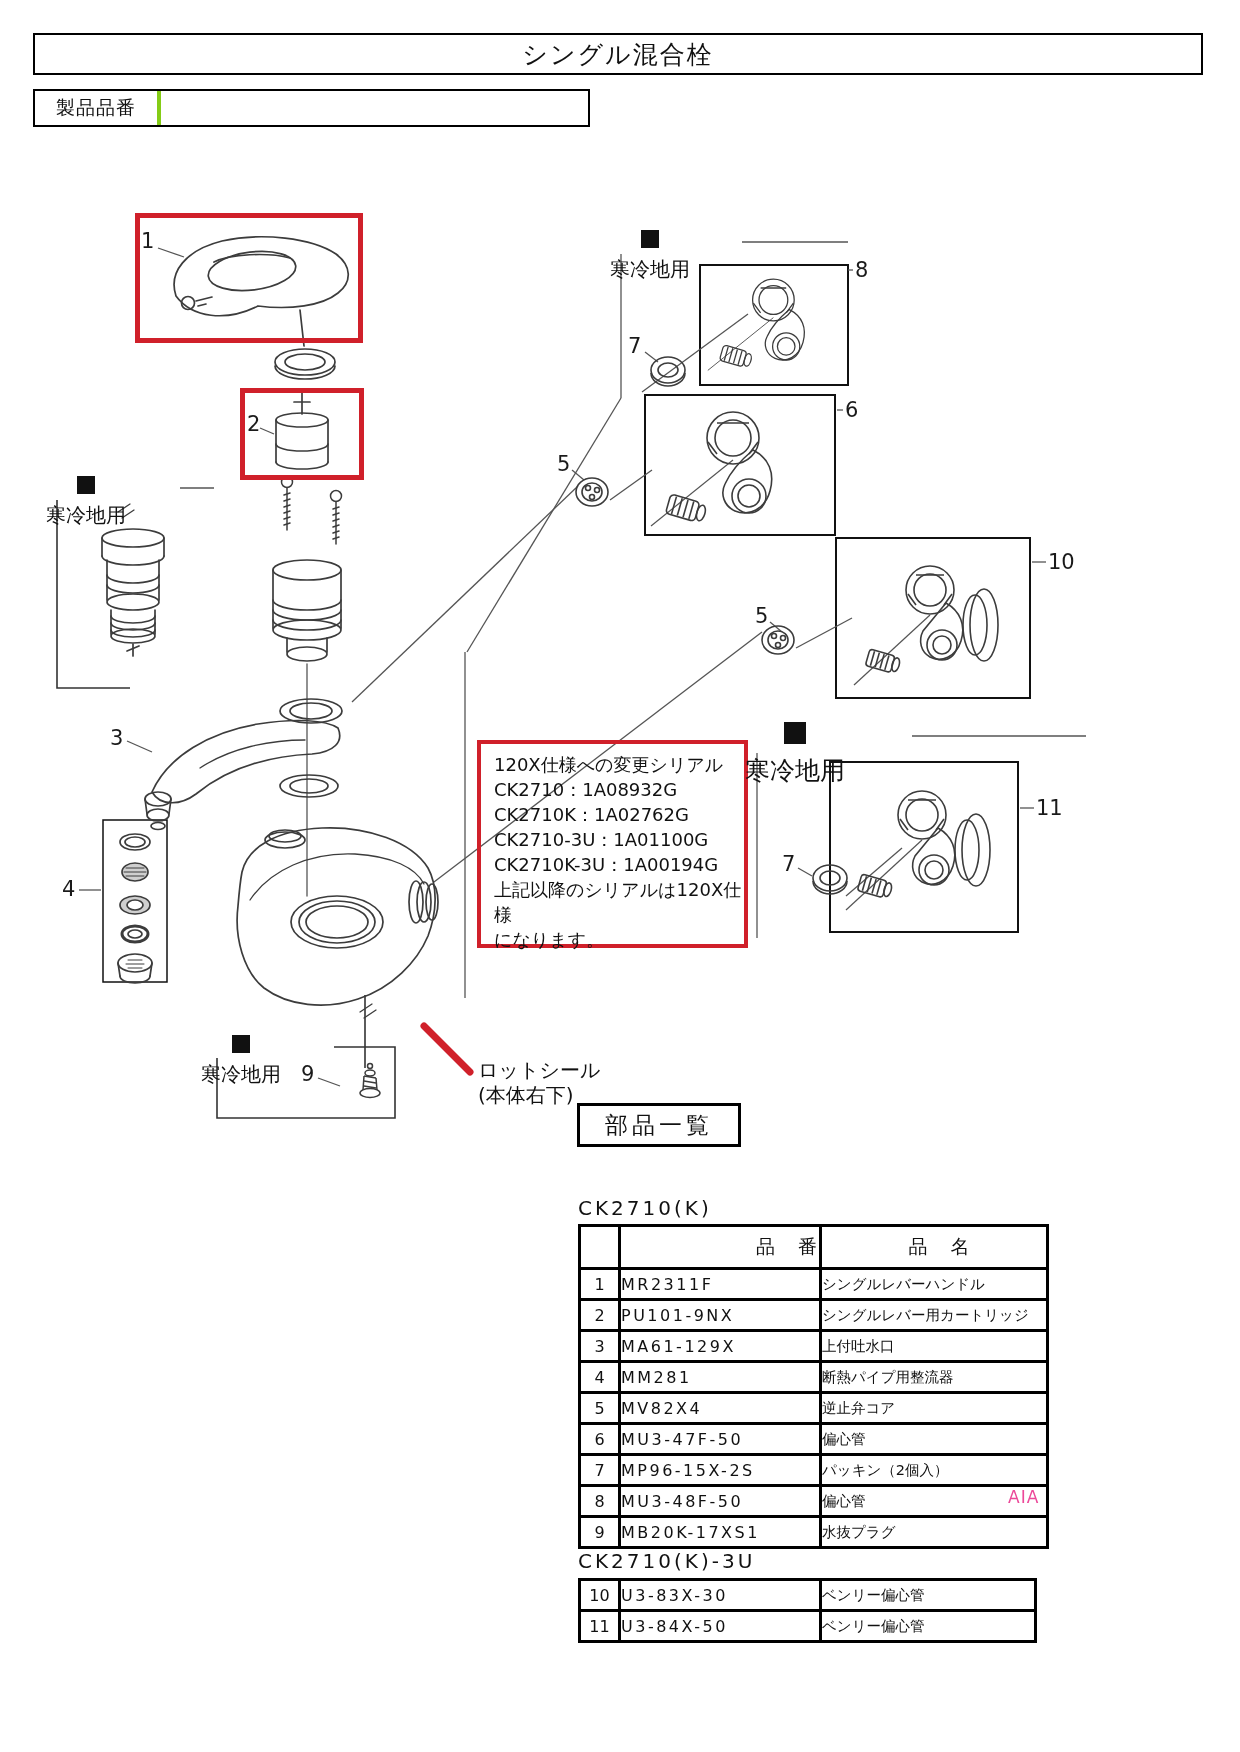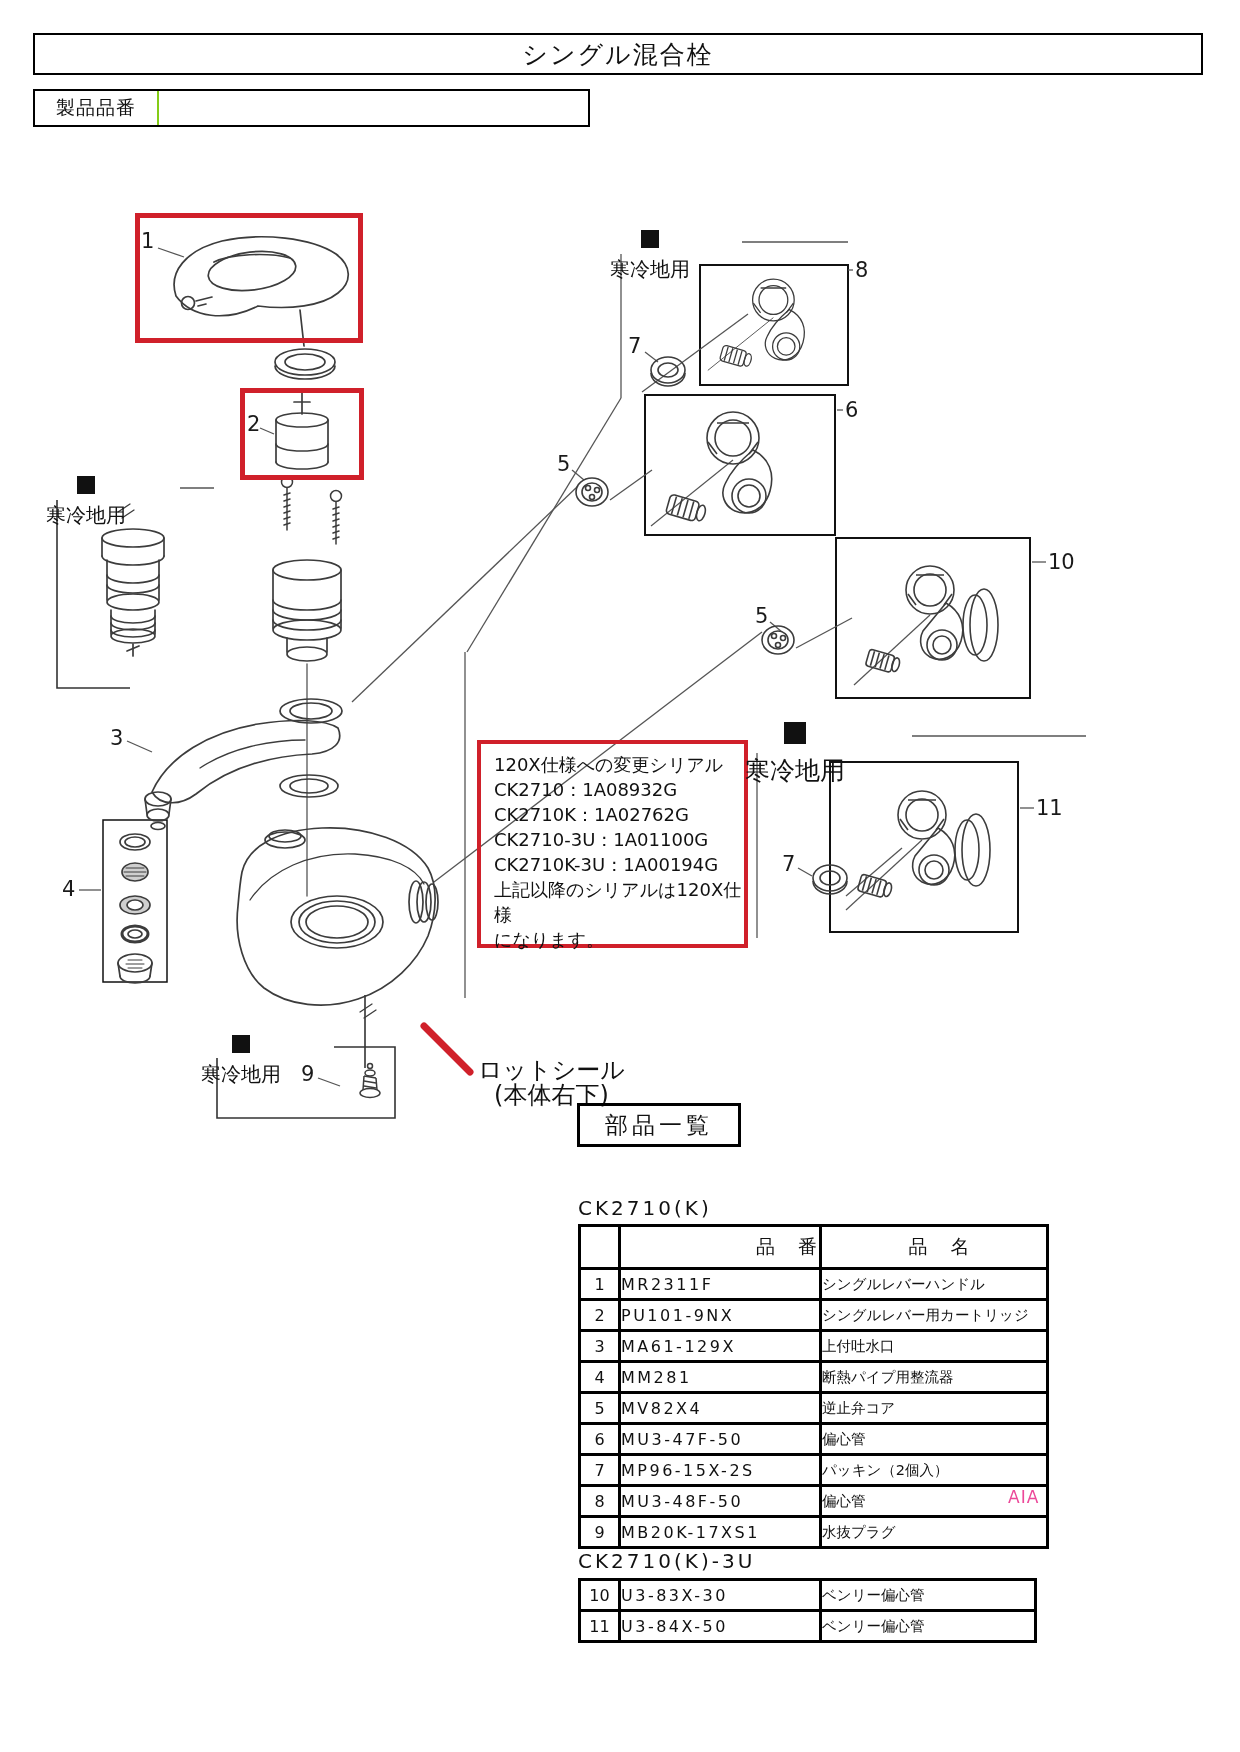--- a/index.html
+++ b/index.html
@@ -4,38 +4,38 @@
 <style>
   html,body{margin:0;padding:0;background:#fff;}
   #page{position:relative;width:1240px;height:1752px;background:#ffffff;
         font-family:"DejaVu Sans","Liberation Sans",sans-serif;color:#111;overflow:hidden;}
   #diagram-svg{position:absolute;left:0;top:0;z-index:1;}
   .abs{position:absolute;z-index:2;}
   
   .title-box{left:33px;top:33px;width:1166px;height:38px;border:2px solid #000;
              display:flex;align-items:center;justify-content:center;font-size:25px;letter-spacing:2px;}
   .product-box{left:33px;top:89px;width:553px;height:34px;border:2px solid #000;display:flex;}
-  .product-label{width:122px;border-right:2px solid #84cc16;display:flex;align-items:center;justify-content:center;
+  .product-label{width:122px;border-right:4px solid #84cc16;display:flex;align-items:center;justify-content:center;
                  font-size:19px;letter-spacing:1px;}
   .product-value{flex:1;display:flex;align-items:center;padding-left:14px;font-size:19px;}
   
   .redbox{border:5px solid #d0202a;background:transparent;}
   .red1{left:135px;top:213px;width:218px;height:120px;}
   .red2{left:240px;top:388px;width:114px;height:82px;}
   .serial-box{left:477px;top:740px;width:250px;height:192px;border:4px solid #d0202a;
               padding:8px 0 0 13px;font-size:18px;line-height:25px;}
   
   .cold{display:flex;align-items:center;gap:8px;font-size:20px;white-space:nowrap;flex-direction:column;}
   .cold .sq{width:18px;height:18px;background:#111;display:inline-block;}
   .cold-big{font-size:25px;gap:10px;}
   .cold-big .sq{width:22px;height:22px;}
   
   .co{font-size:21px;color:#1a1a1a;z-index:3;}
   
-  .lot{left:478px;top:1058px;font-size:24px;line-height:25px;text-align:center;}
+  .lot{left:478px;top:1058px;font-size:20px;line-height:25px;}
   
   .plist-title{left:577px;top:1103px;width:158px;height:38px;border:3px solid #000;
                display:flex;align-items:center;justify-content:center;font-size:23px;letter-spacing:4px;}
   .model{font-size:20px;letter-spacing:3px;}
   table.parts{border-collapse:collapse;table-layout:fixed;}
   table.parts td{border:3px solid #000;padding:0;overflow:hidden;white-space:nowrap;}
   td.c-no{width:37px;text-align:center;font-size:16px;}
   td.c-code{width:198px;font-size:16px;letter-spacing:2.5px;padding-left:8px;}
   td.c-name{width:212px;font-size:14.5px;padding-left:6px;}
   tr.hdr td{height:40px;text-align:center;font-size:19px;letter-spacing:2px;}

